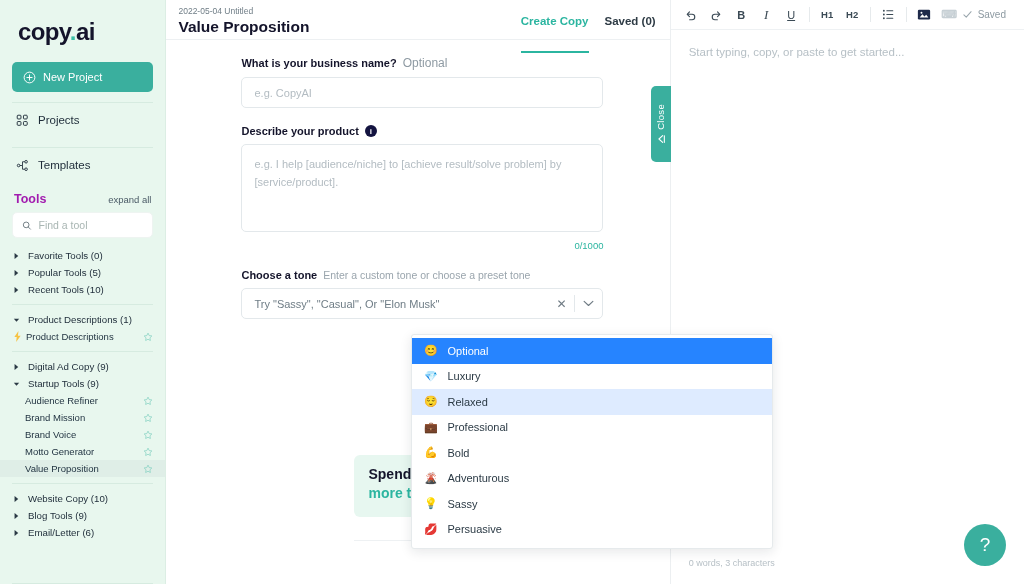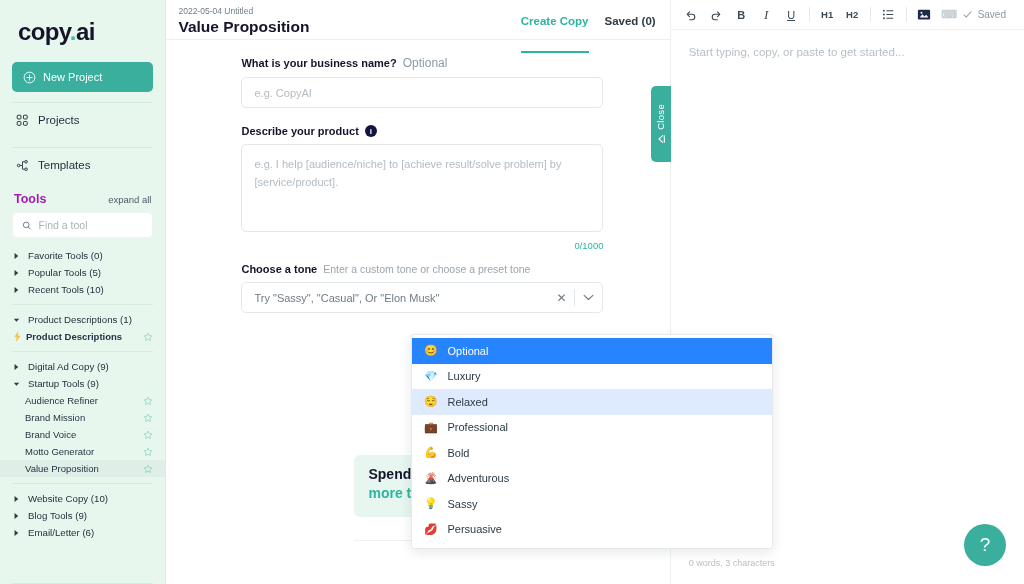--- a/index.html
+++ b/index.html
@@ -60,21 +60,21 @@
   .grp {
     display: flex; align-items: center; gap: 8px;
     height: 17px; padding-left: 13px; font-size: 9.7px; color: #1d2b38; cursor: pointer;
   }
   .grp .tri { width: 7px; height: 8px; flex: none; }
   .grp-sep { height: 1px; background: #d6ebe0; margin: 6px 12px; }
   .tool-row {
     display: flex; align-items: center; justify-content: space-between;
     height: 17px; padding: 0 12px 0 25px; font-size: 9.5px; color: #223442; cursor: pointer;
   }
-  .tool-row.featured { padding-left: 13px; font-weight: 700; }
+  .tool-row.featured { padding-left: 13px; font-weight: 400; }
   .tool-row.active { background: #dfeee7; }
   .tool-row .star { width: 10px; height: 10px; flex:none; }
   .bolt { width: 9px; height: 11px; margin-right: 4px; flex: none; }
   .tool-row .lbl { display: flex; align-items: center; }
 
   .ws-sep { height: 1px; background: #d6ebe0; margin: 0 12px; }
   .workspace {
     height: 48px; display: flex; align-items: center; gap: 8px; padding: 0 12px;
     cursor: pointer;
   }
@@ -398,21 +398,21 @@
       </div>
       <input class="inp" placeholder="e.g. CopyAI" style="">
 
       <div class="flabel" style="margin-top:17px">
         <span>Describe your product</span>
         <span class="finfo">i</span>
       </div>
       <textarea class="ta" placeholder="e.g. I help [audience/niche] to [achieve result/solve problem] by [service/product]." style=""></textarea>
       <div class="counter">0/1000</div>
 
-      <div class="flabel" style="margin-top:12px">
+      <div class="flabel" style="margin-top:18px">
         <span>Choose a tone</span>
         <span class="tone-hint">Enter a custom tone or choose a preset tone</span>
       </div>
       <div class="tone-input-row">
         <input placeholder="Try &quot;Sassy&quot;, &quot;Casual&quot;, Or &quot;Elon Musk&quot;" style="">
         <span class="ti-x">✕</span>
         <span class="ti-div"></span>
         <span class="ti-ch">
           <svg width="11" height="7" viewBox="0 0 12 8">
               <path d="M1 1.6L6 6.3l5-4.7" fill="none" stroke="#6e7a83" stroke-width="1.3" stroke-linecap="round" stroke-linejoin="round"></path>

